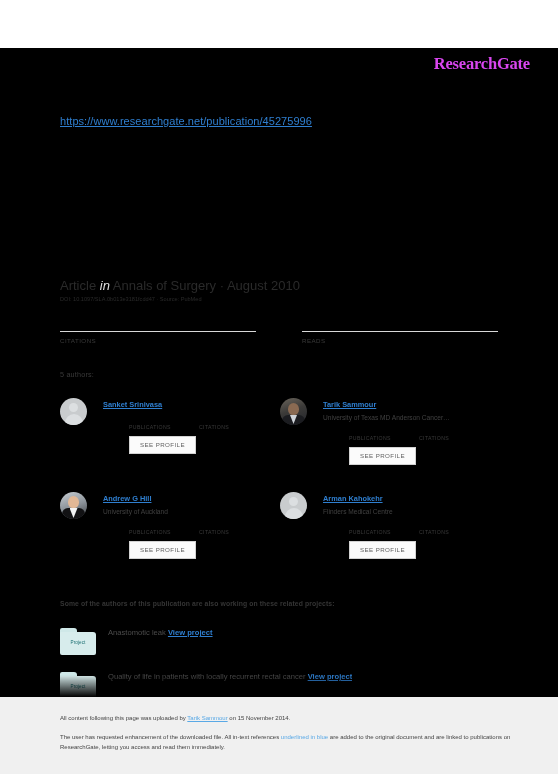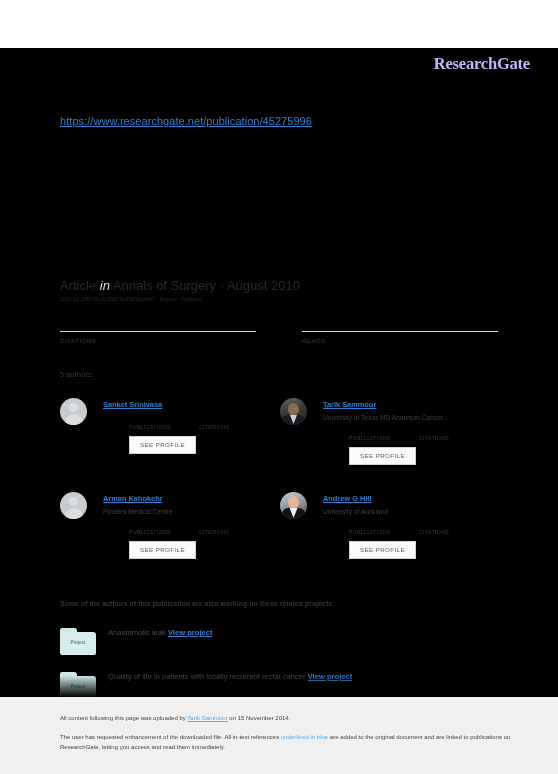--- a/index.html
+++ b/index.html
@@ -39,21 +39,21 @@
   }
 
   .rg-logo {
     position: absolute;
     right: 28px;
     top: 6px;
     font-family: "Liberation Serif", serif;
     font-weight: bold;
     font-size: 16.5px;
     letter-spacing: -0.2px;
-    color: #c4b5fd;
+    color: #d946ef;
     white-space: nowrap;
   }
 
   .pub-url {
     position: absolute;
     left: 60px;
     top: 67px;
     font-size: 11px;
     color: #2f7fd0;
     letter-spacing: 0.05px;
@@ -426,50 +426,50 @@
             <div class="astat">
               <div class="astat-value"></div>
               <div class="astat-label">CITATIONS</div>
             </div>
           </div>
           <div class="see-profile">SEE PROFILE</div>
         </div>
       </div>
 
       <div class="author">
-        <div class="avatar">
-          <div class="silhouette"></div>
-          <div class="silhouette-body"></div>
-        </div>
-        <div class="author-info">
-          <a class="author-name" href="#">Arman Kahokehr</a>
-          <div class="author-affil">Flinders Medical Centre</div>
-          <div class="author-stats">
-            <div class="astat">
-              <div class="astat-value"></div>
-              <div class="astat-label">PUBLICATIONS</div>
-            </div>
-            <div class="astat">
-              <div class="astat-value"></div>
-              <div class="astat-label">CITATIONS</div>
-            </div>
-          </div>
-          <div class="see-profile">SEE PROFILE</div>
-        </div>
-      </div>
-
-      <div class="author">
         <div class="avatar photo-b">
           <div class="face"></div>
           <div class="torso"></div>
           <div class="shirt"></div>
         </div>
         <div class="author-info">
           <a class="author-name" href="#">Andrew G Hill</a>
           <div class="author-affil">University of Auckland</div>
+          <div class="author-stats">
+            <div class="astat">
+              <div class="astat-value"></div>
+              <div class="astat-label">PUBLICATIONS</div>
+            </div>
+            <div class="astat">
+              <div class="astat-value"></div>
+              <div class="astat-label">CITATIONS</div>
+            </div>
+          </div>
+          <div class="see-profile">SEE PROFILE</div>
+        </div>
+      </div>
+
+      <div class="author">
+        <div class="avatar">
+          <div class="silhouette"></div>
+          <div class="silhouette-body"></div>
+        </div>
+        <div class="author-info">
+          <a class="author-name" href="#">Arman Kahokehr</a>
+          <div class="author-affil">Flinders Medical Centre</div>
           <div class="author-stats">
             <div class="astat">
               <div class="astat-value"></div>
               <div class="astat-label">PUBLICATIONS</div>
             </div>
             <div class="astat">
               <div class="astat-value"></div>
               <div class="astat-label">CITATIONS</div>
             </div>
           </div>

